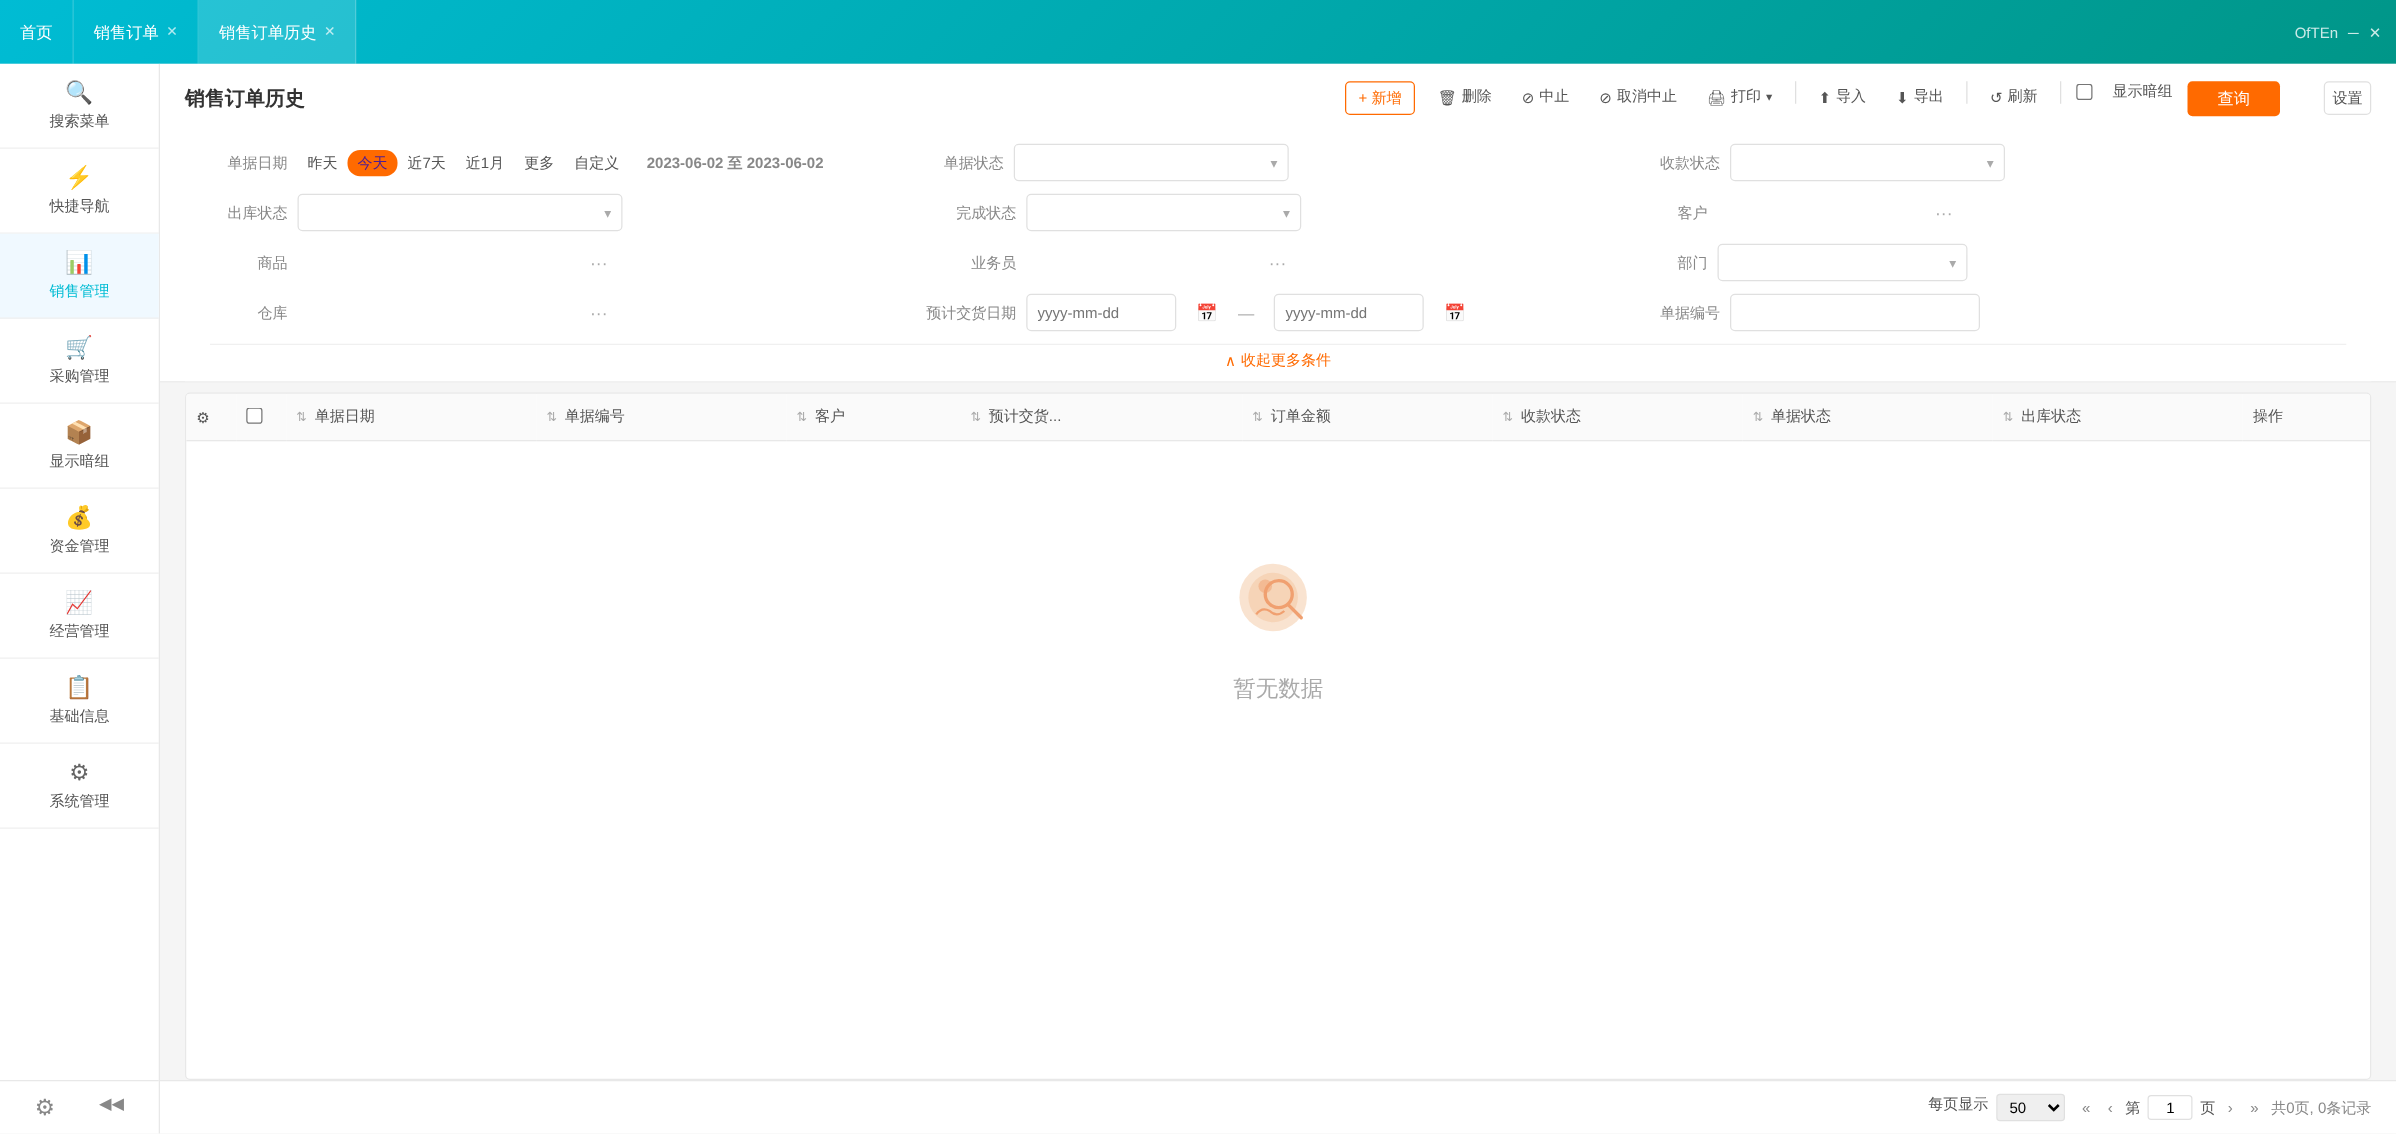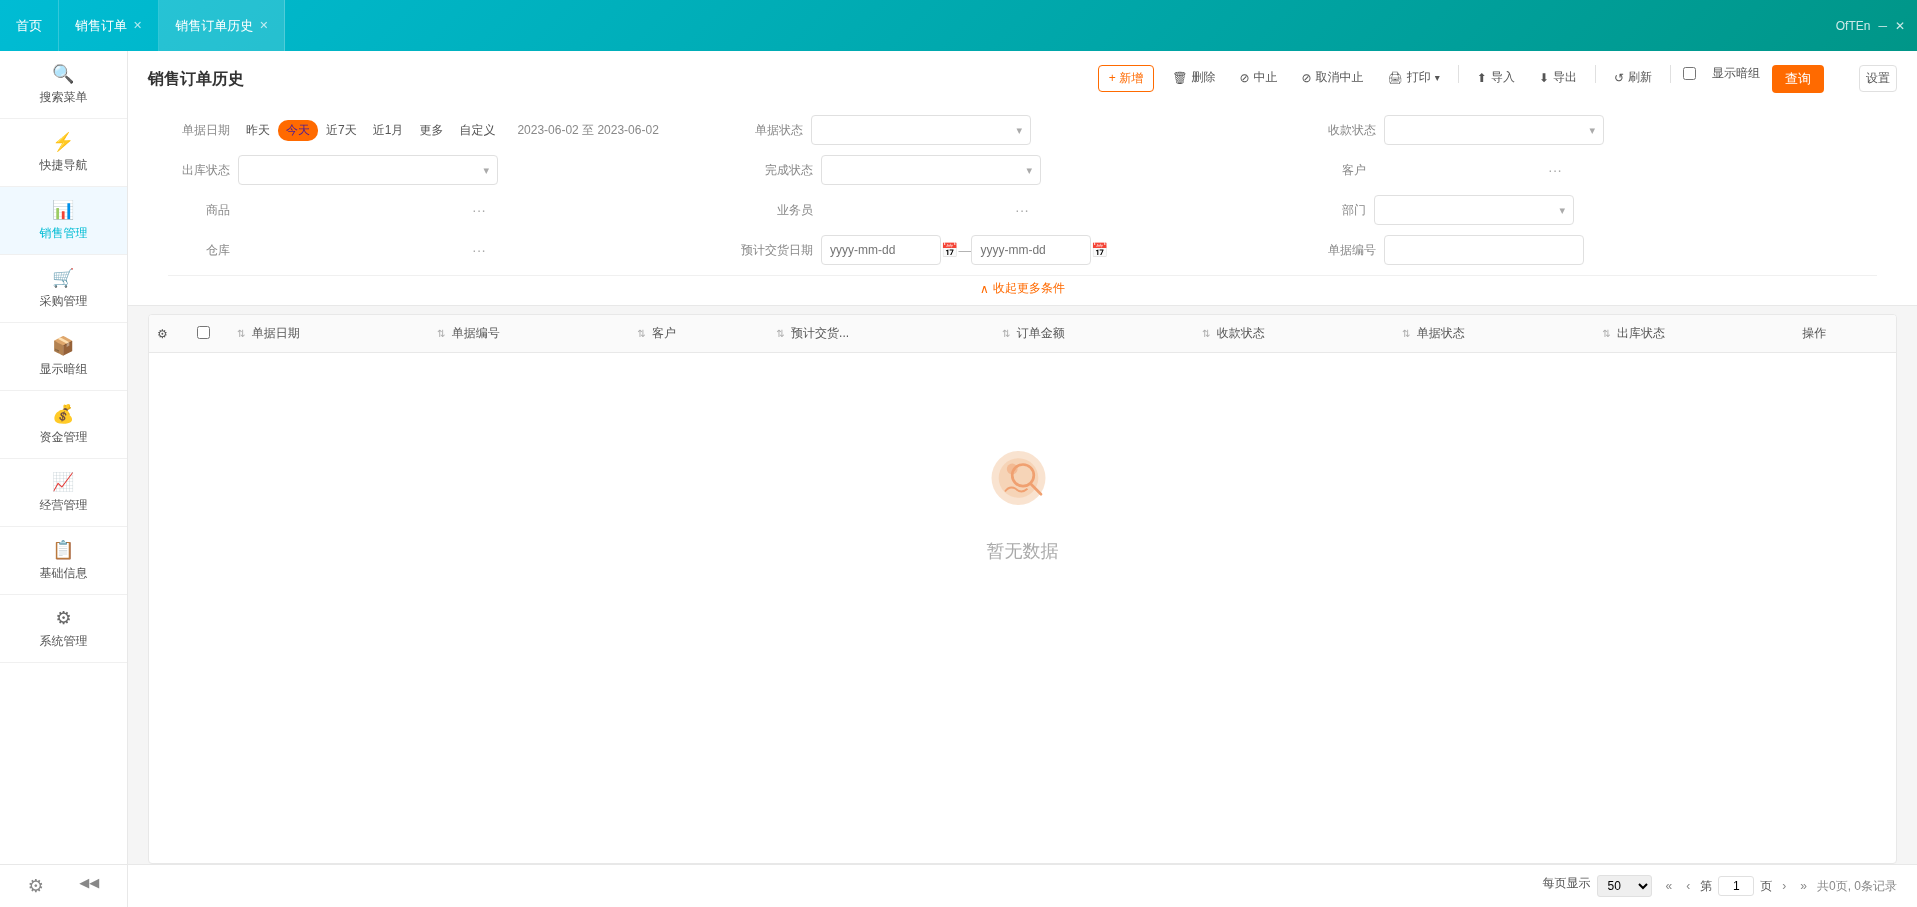--- a/index.html
+++ b/index.html
@@ -129,21 +129,21 @@
       gap: 4px;
       cursor: pointer;
       font-size: 12px;
       color: #555;
       padding: 4px 6px;
       border-radius: 3px;
     }
     .toolbar-btn.primary {
       background: #ff6a00;
       color: white;
-      padding: 5px 13px;
+      padding: 5px 24px;
       border-radius: 4px;
       font-size: 13px;
     }
     .toolbar-sep { width: 1px; height: 18px; background: #e0e0e0; }
     .show-cols-check {
       display: flex;
       align-items: center;
       gap: 16px;
       font-size: 12px;
       color: #555;
@@ -191,20 +191,21 @@
     .date-btn.active {
       background: #ff6a00;
       color: #4c1d95;
       border-radius: 10px;
       padding: 2px 8px;
     }
     .date-range {
       font-size: 12px;
       color: #888;
       margin-left: 8px;
+      font-weight: bold;
     }
     .filter-select {
       border: 1px solid #e0e0e0;
       border-radius: 4px;
       padding: 4px 8px;
       font-size: 12px;
       background: white;
       min-width: 160px;
       display: flex;
       align-items: center;
@@ -566,21 +567,21 @@
         <div class="filter-row">
           <div class="filter-label">仓库</div>
           <div class="filter-cell">
             <div class="filter-select" style="min-width:260px; border:none; background:transparent;">
               <span></span>
               <span class="filter-ellipsis">···</span>
             </div>
           </div>
 
           <div class="filter-label" style="width:90px;">预计交货日期</div>
-          <div class="filter-cell" style="gap:0;align-items:center;">
+          <div class="filter-cell" style="gap:16px;align-items:center;">
             <input class="filter-date-input" type="text" placeholder="yyyy-mm-dd" style="">
             <span class="calendar-icon">📅</span>
             <span class="date-sep">—</span>
             <input class="filter-date-input" type="text" placeholder="yyyy-mm-dd" style="">
             <span class="calendar-icon">📅</span>
           </div>
 
           <div class="filter-label" style="width:70px;">单据编号</div>
           <div class="filter-cell">
             <input class="filter-input" type="text" style="min-width: 200px;">

